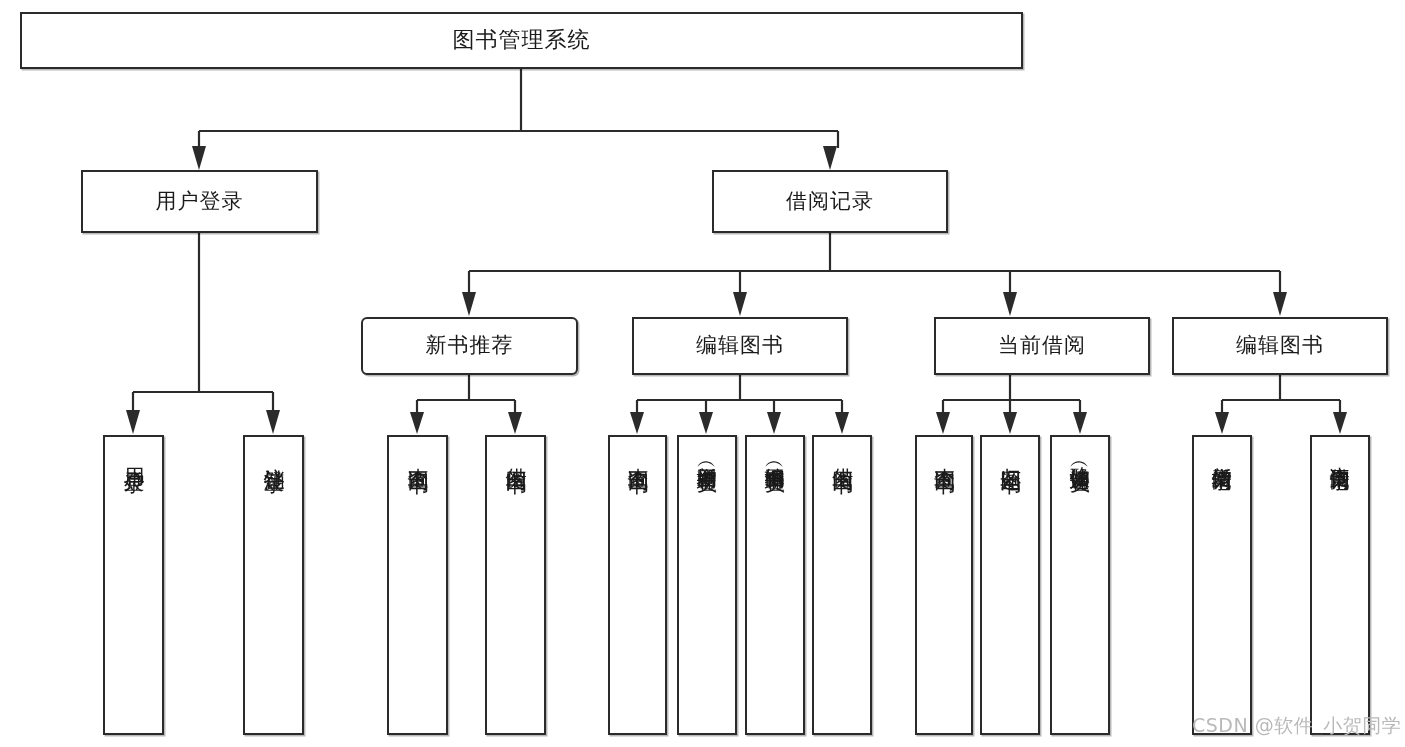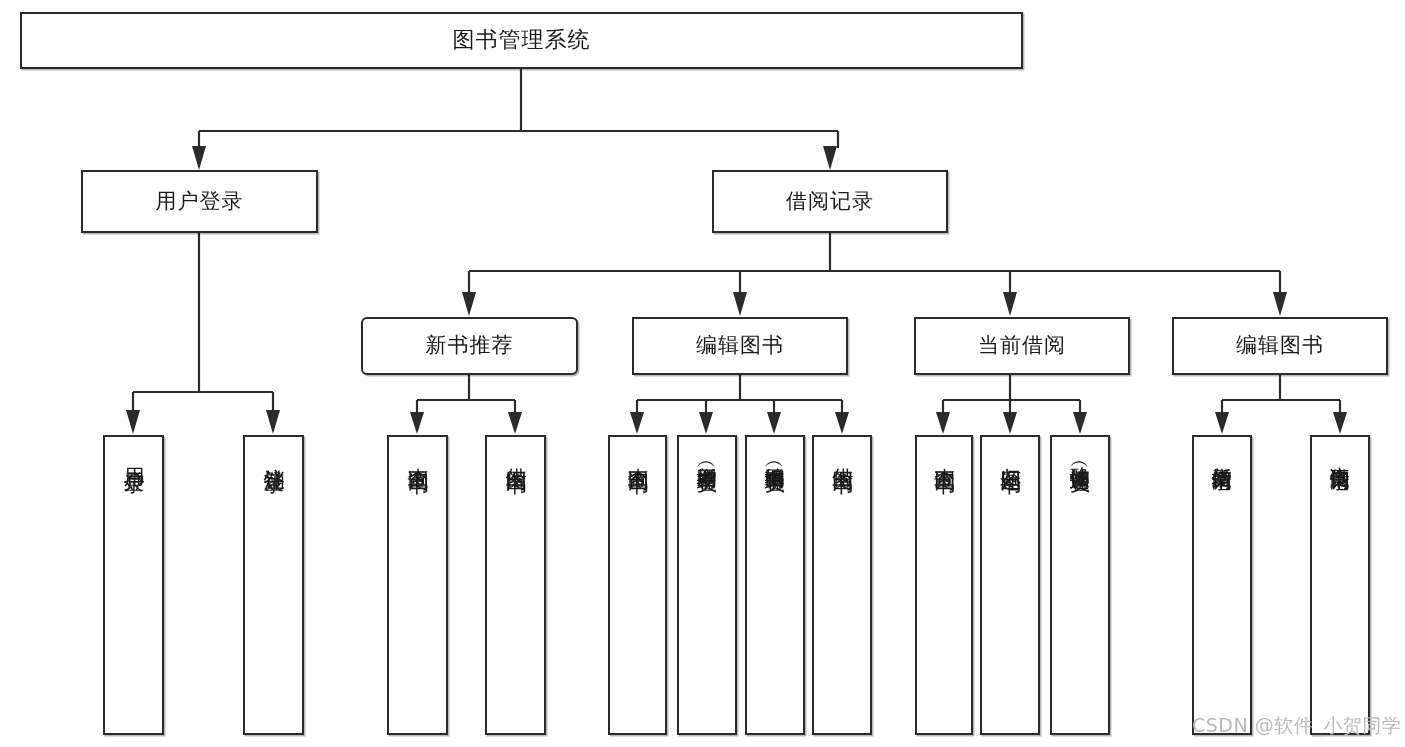--- a/index.html
+++ b/index.html
@@ -155,21 +155,21 @@
   <div class="node horiz" style="left:712px; top:170px; width:236px; height:63px;">
     <span>借阅记录</span>
   </div>
 
   <div class="node horiz" style="left:361px; top:317px; width:217px; height:58px;border-radius:6px;">
     <span>新书推荐</span>
   </div>
   <div class="node horiz" style="left:632px; top:317px; width:216px; height:58px;">
     <span>编辑图书</span>
   </div>
-  <div class="node horiz" style="left:914px; top:317px; width:216px; height:58px;">
+  <div class="node horiz" style="left:934px; top:317px; width:216px; height:58px;">
     <span>当前借阅</span>
   </div>
   <div class="node horiz" style="left:1172px; top:317px; width:216px; height:58px;">
     <span>编辑图书</span>
   </div>
 
   <div class="node vert" style="left:103px; top:435px; width:61px; height:300px;">
     <span class="vert-label">用户登录</span>
   </div>
   <div class="node vert" style="left:243px; top:435px; width:61px; height:300px;">

